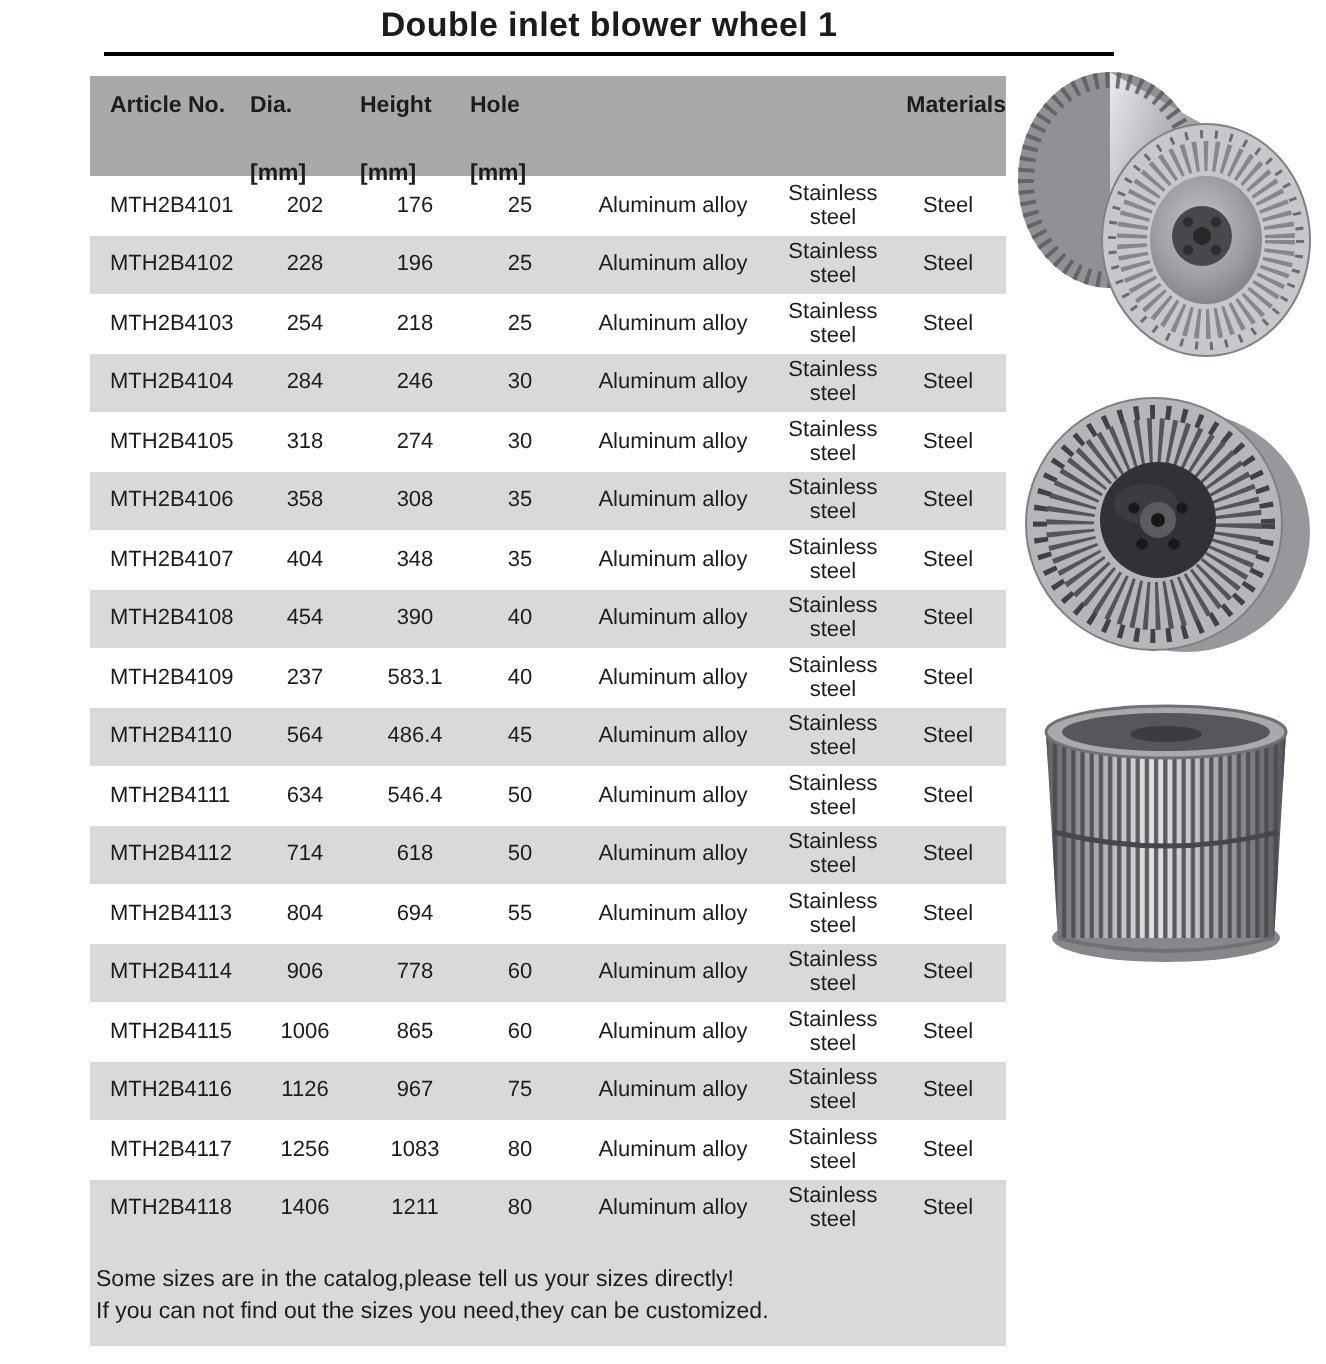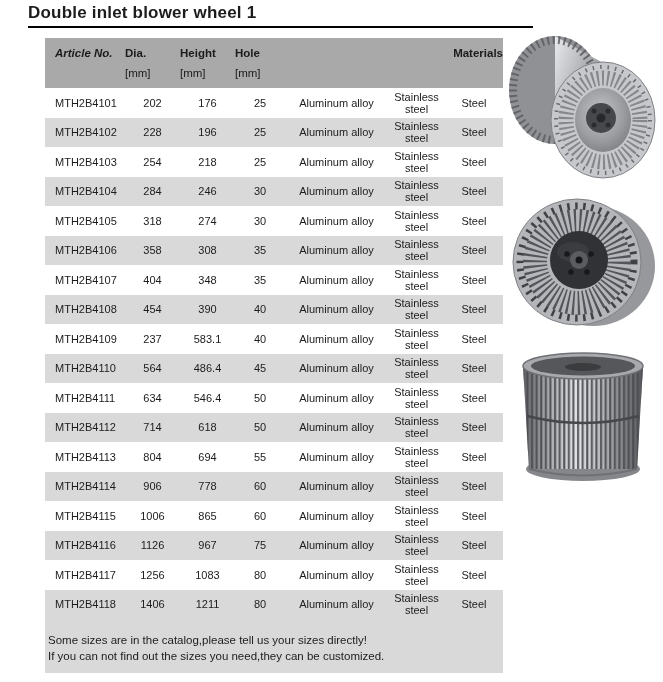--- a/index.html
+++ b/index.html
@@ -6,41 +6,42 @@
   body{
     width:663px;height:682px;
     background:#ffffff;
     font-family:"Liberation Sans","DejaVu Sans",sans-serif;
     color:var(--text,#1c1c1c);
     position:relative;
     overflow:hidden;
   }
   .page{position:absolute;inset:0;}
   .title{
-    position:absolute;left:28px;top:3px;
+    position:absolute;left:52px;top:3px;
     width:505px;
     font-size:17px;font-weight:bold;letter-spacing:.2px;
     padding-bottom:3px;
     border-bottom:2px solid var(--underline,#000);
     margin:0;
+    text-align:center;
   }
   .spec-table{
     position:absolute;left:45px;top:38px;width:458px;
     font-size:11px;
   }
   .thead{
     display:grid;
     grid-template-columns:80px 55px 55px 50px 218px;
     height:50px;
     background:var(--header-bg,#a9a9a9);
     font-weight:bold;font-size:11.5px;
   }
   .th{display:flex;flex-direction:column;align-items:flex-start;padding-top:9px;}
-  .th .unit{margin-top:8px;font-weight:normal;}
-  .th-article{align-items:flex-start;padding-left:10px;font-style:italic;}
+  .th .unit{margin-top:22px;font-weight:bold;}
+  .th-article{align-items:flex-start;padding-left:10px;}
   .th-materials{align-items:flex-end;}
   .tbody .tr{
     display:grid;
     grid-template-columns:80px 55px 55px 50px 103px 57px 58px;
     height:29.5px;
     align-items:center;
   }
   .tbody .tr:nth-child(even){background:var(--row-alt,#d9d9d9);}
   .td{text-align:center;line-height:12px;}
   .td-article{text-align:left;padding-left:10px;}

